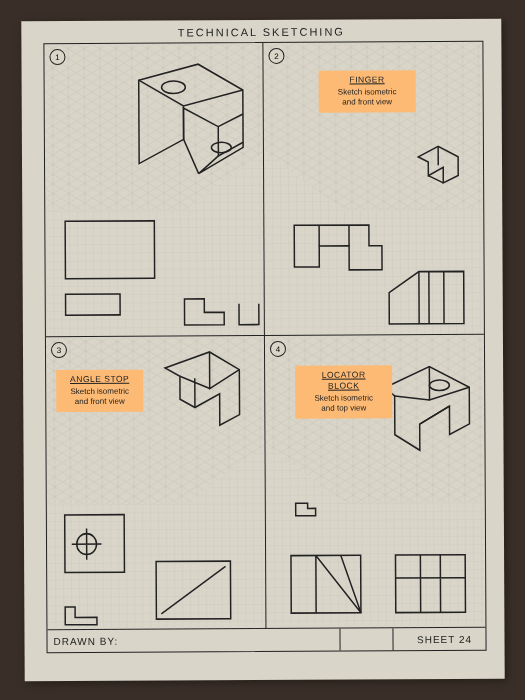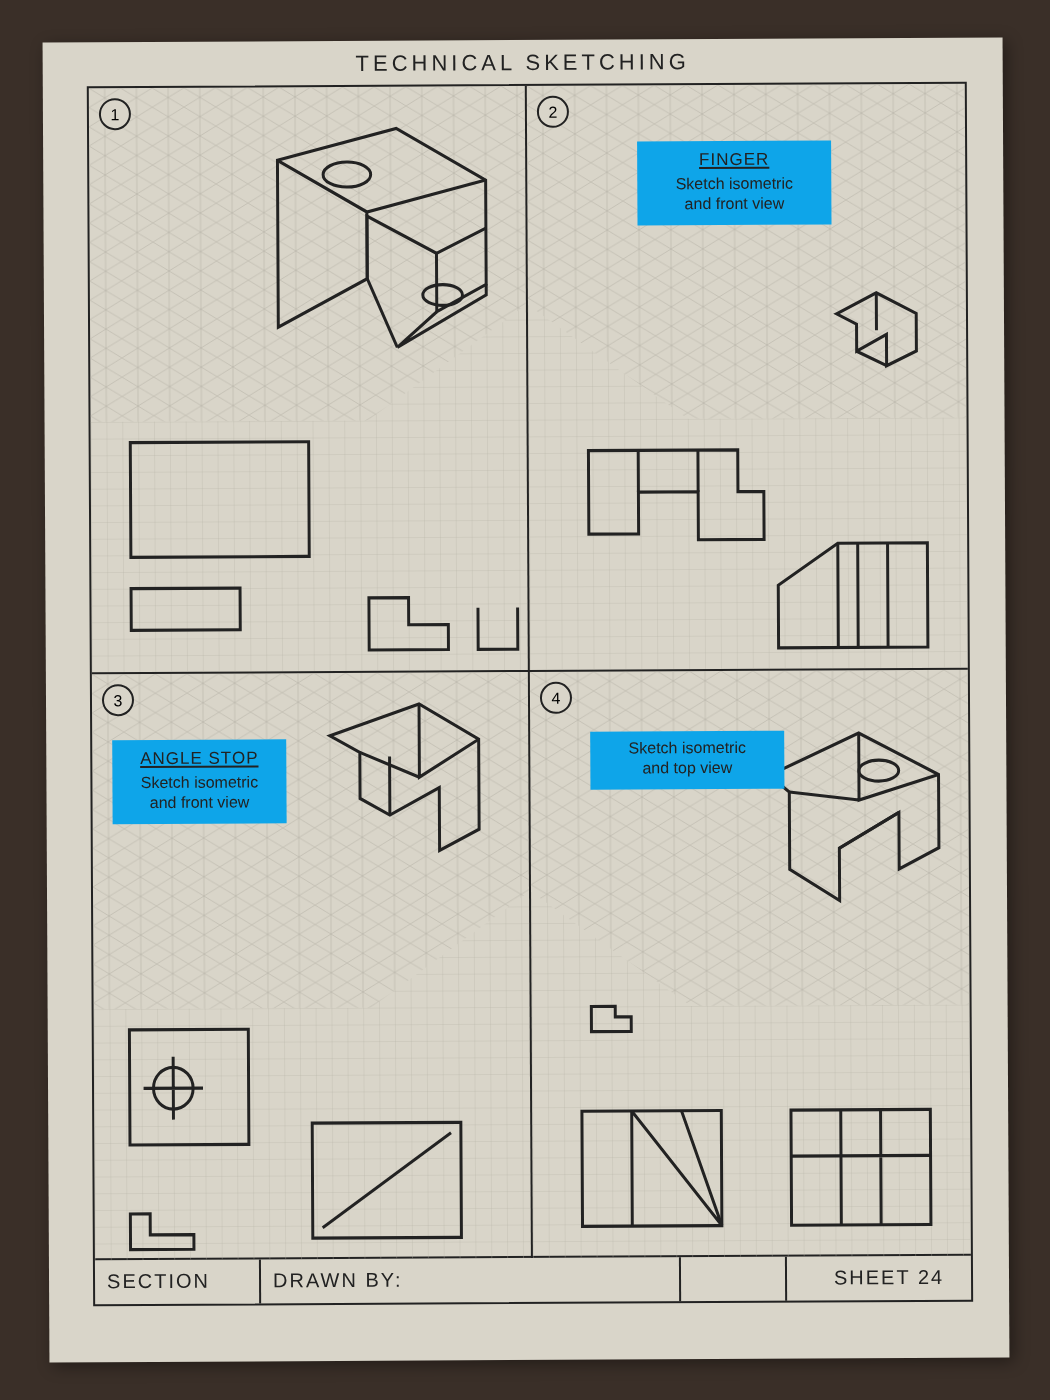--- a/index.html
+++ b/index.html
@@ -61,21 +61,21 @@
     border-radius: 50%;
     font-size: 8px;
     display: flex;
     align-items: center;
     justify-content: center;
     background: #d9d5c9;
     z-index: 3;
   }
   .label-box {
     position: absolute;
-    background: #0ea5e9;
+    background: #fdba74;
     border: none;
     padding: 4px 6px;
     text-align: center;
     z-index: 3;
     font-size: 8px;
     line-height: 1.3;
     color: #222;
   }
   .label-title {
     text-decoration: underline;
@@ -234,27 +234,28 @@
 
             <rect x="25" y="210" width="70" height="55"></rect>
             <path d="M50 210 L50 265 M75 210 L95 265 M50 210 L95 265"></path>
 
             <rect x="130" y="210" width="70" height="55"></rect>
             <path d="M130 232 L200 232 M155 210 L155 265 M175 210 L175 265"></path>
           </g>
         </svg>
         <div class="num-circle">4</div>
         <div class="label-box" style="top:30px; left:30px; width:85px;">
+          <span class="label-title" style="white-space:pre-line;">LOCATOR
+BLOCK</span>
           <span style="white-space:pre-line;">Sketch isometric
 and top view</span>
         </div>
       </div>
 
     </div>
 
     <div class="footer">
-      <div class="f-section">SECTION</div>
       <div class="f-drawn">DRAWN BY:</div>
       <div class="f-blank"></div>
       <div class="f-sheet">SHEET 24</div>
     </div>
   </div>
 </div>
 
 </body></html>

